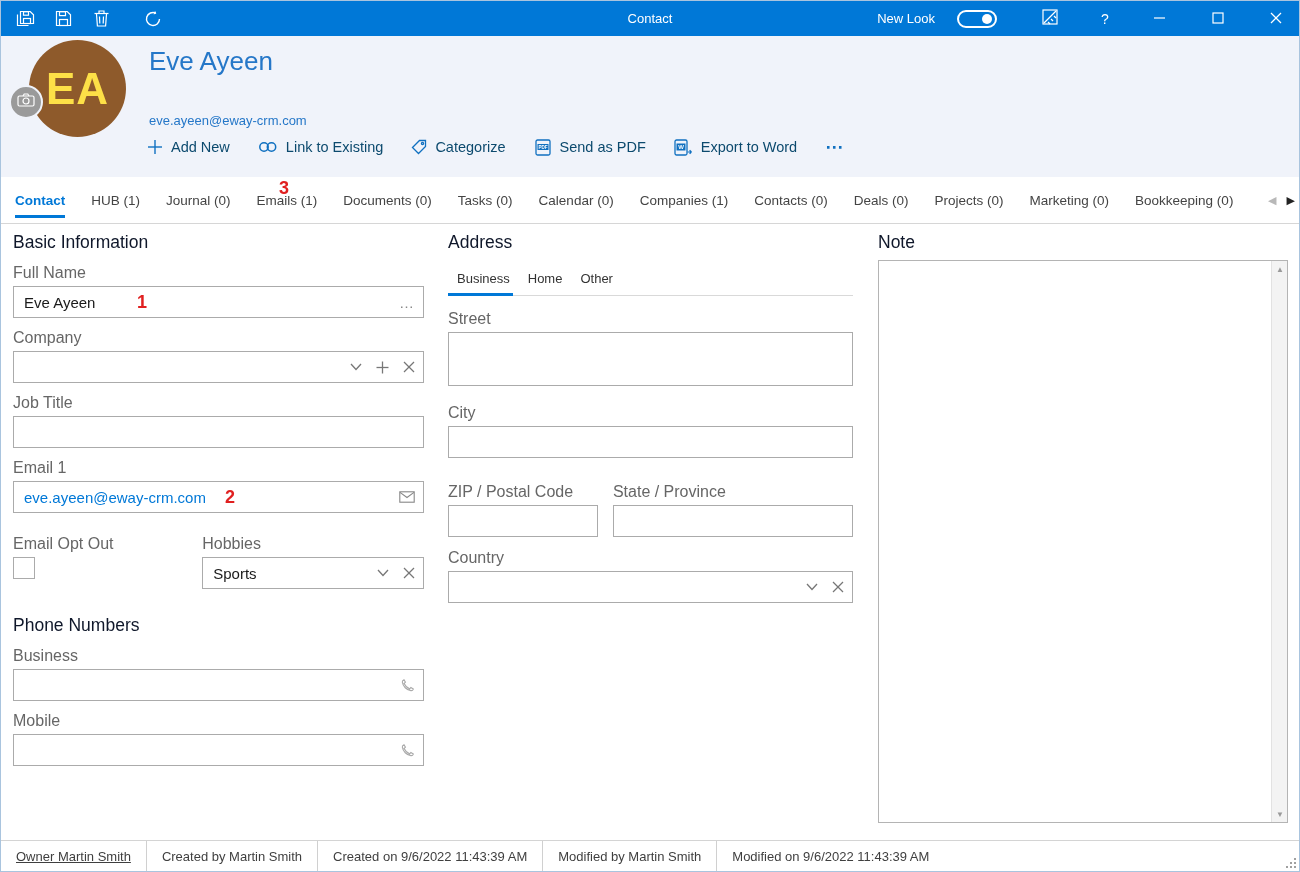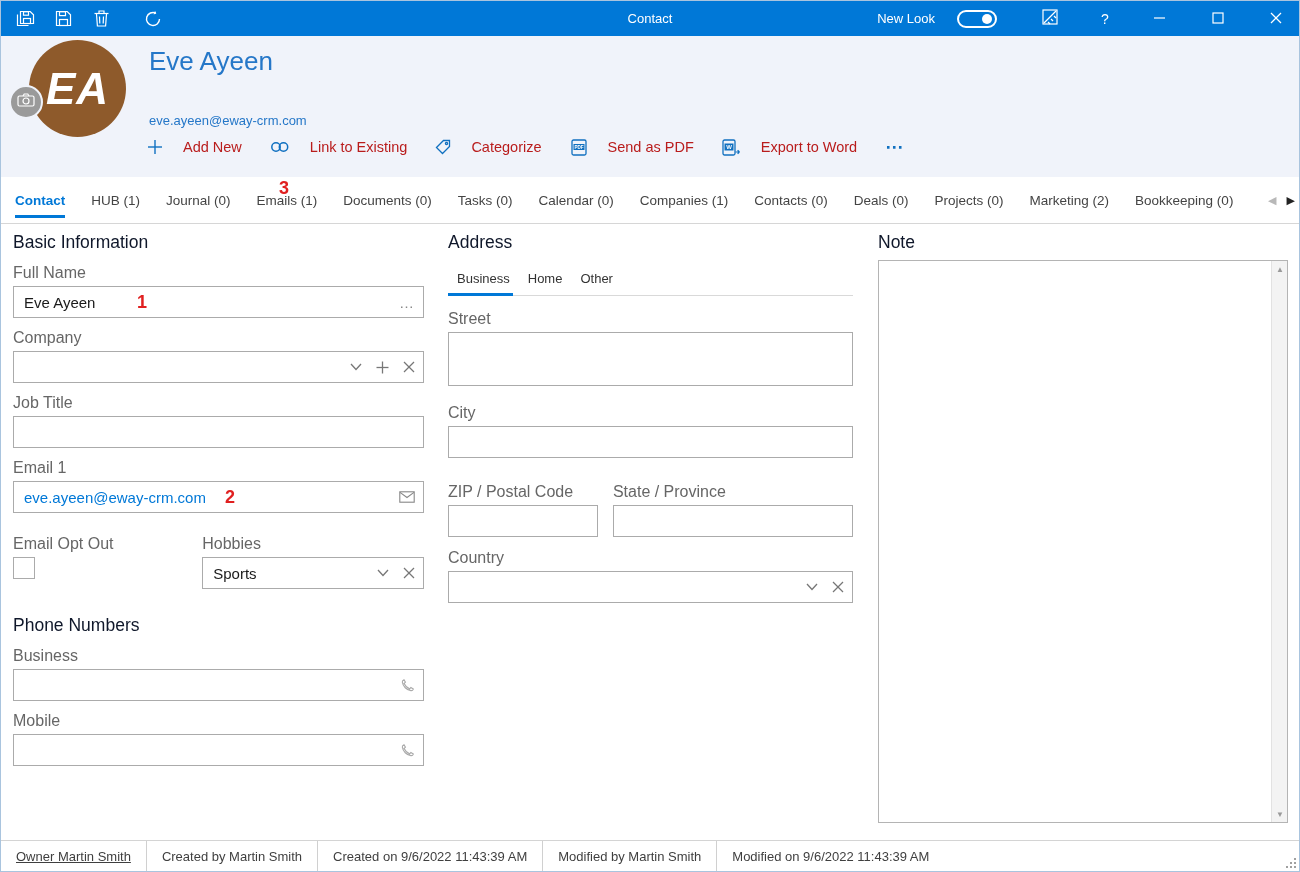--- a/index.html
+++ b/index.html
@@ -28,31 +28,31 @@
   }
   .toggle .knob{ position:absolute; right:3px; top:2px; width:10px; height:10px; background:#fff; border-radius:50%; }
   .tb-sys{ width:46px; height:35px; display:flex; align-items:center; justify-content:center; font-size:14px; }
   .help-btn{ width:40px; }
   
   .header{
     position:absolute; top:35px; left:0; right:0; height:141px; background:#f0f3fa;
   }
   .avatar{
     position:absolute; left:28px; top:4px; width:97px; height:97px; border-radius:50%;
-    background:#8E5A2B; color:#ffffff; display:flex; align-items:center; justify-content:center;
-    font-size:44px; font-weight:bold; letter-spacing:1px;font-style:italic;
+    background:#8E5A2B; color:#fde047; display:flex; align-items:center; justify-content:center;
+    font-size:44px; font-weight:bold; letter-spacing:1px;
   }
   .camera-badge{
     position:absolute; left:8px; top:49px; width:34px; height:34px; border-radius:50%;
     background:#9a9a9a; border:2px solid #f0f3fa; display:flex; align-items:center; justify-content:center;
   }
   .contact-name{ position:absolute; left:148px; top:10px; font-size:26px; color:#2577c8; }
   .contact-email{ position:absolute; left:148px; top:77px; font-size:13px; color:#2577c8; cursor:pointer; }
   .action-row{ position:absolute; left:146px; top:100px; display:flex; align-items:center; gap:28px; }
-  .action{ display:flex; align-items:center; gap:20px; color:#b91c1c; font-size:14.5px; cursor:pointer; }
+  .action{ display:flex; align-items:center; gap:8px; color:#0c4a6e; font-size:14.5px; cursor:pointer; }
   .action svg{ display:block; }
   .action-more{ font-size:18px; letter-spacing:2px; font-weight:bold; color:#1070c0; cursor:pointer; }
   
   .tabbar{
     position:absolute; top:176px; left:0; right:0; height:47px; background:#fff;
     border-bottom:1px solid #d6d6d6;
   }
   .tabs{ position:absolute; left:1px; top:0; width:1256px; height:100%; display:flex; overflow:hidden; white-space:nowrap; }
   .tab{ position:relative; height:100%; display:flex; align-items:center; padding:0 13px; font-size:13.5px; color:#444; cursor:pointer; flex:0 0 auto; }
   .tab.active{ color:#0078D7; font-weight:bold; }
@@ -287,21 +287,21 @@
       <div class="tab">HUB (1)</div>
       <div class="tab">Journal (0)</div>
       <div class="tab">Emails (1)</div>
       <div class="tab">Documents (0)</div>
       <div class="tab">Tasks (0)</div>
       <div class="tab">Calendar (0)</div>
       <div class="tab">Companies (1)</div>
       <div class="tab">Contacts (0)</div>
       <div class="tab">Deals (0)</div>
       <div class="tab">Projects (0)</div>
-      <div class="tab">Marketing (2)</div>
+      <div class="tab">Marketing (0)</div>
       <div class="tab">Bookkeeping (0)</div>
     </div>
     <span class="annotation ann-3">3</span>
     <div class="tab-arrows">
       <span class="arrow-btn arrow-left">◀</span>
       <span class="arrow-btn arrow-right">▶</span>
     </div>
   </div>
 
   <div class="content">

